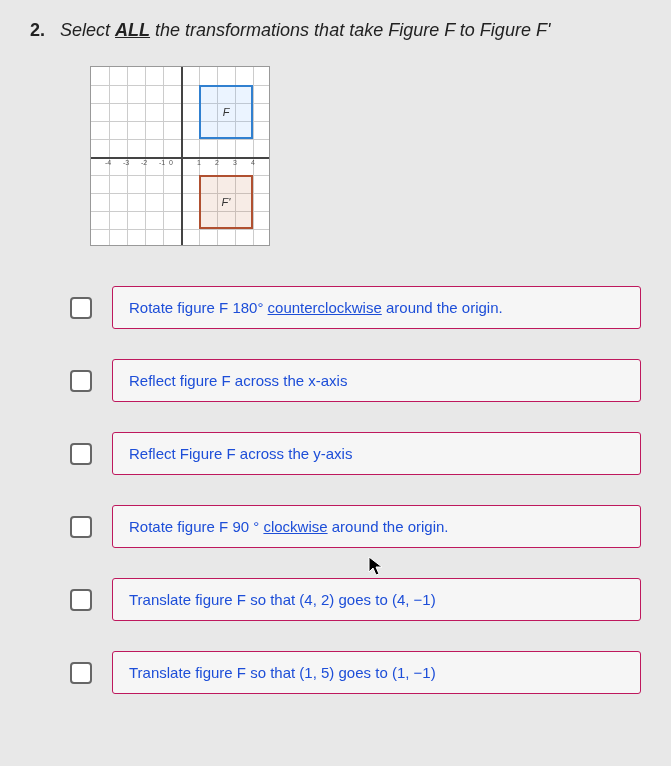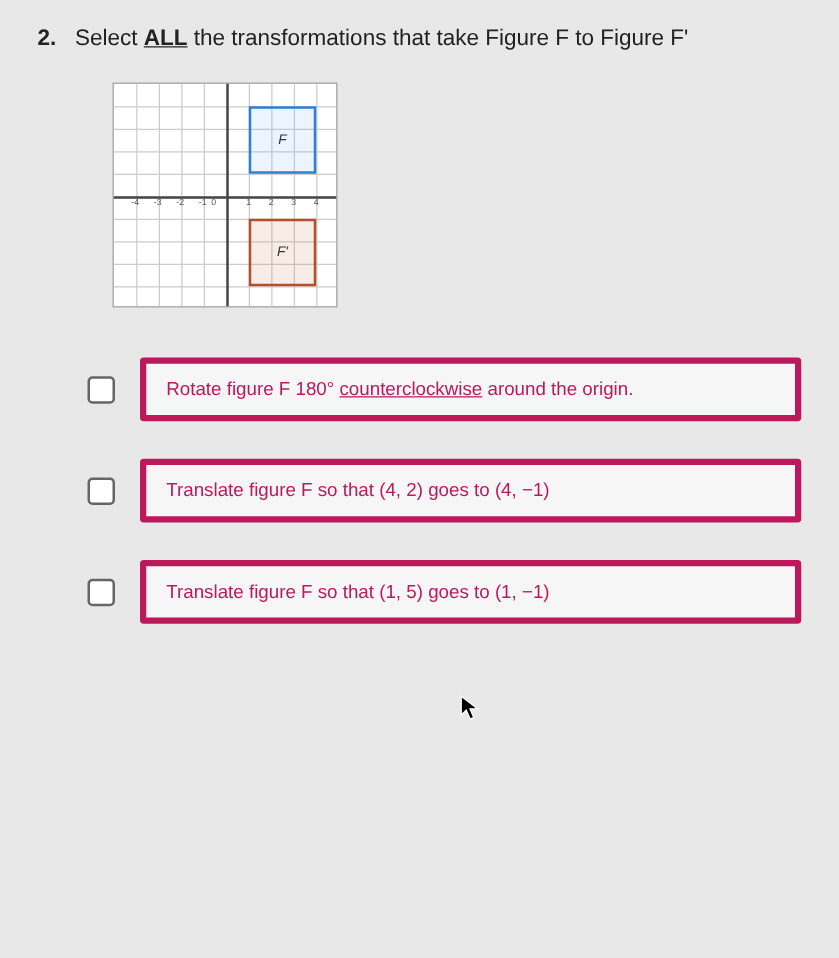--- a/index.html
+++ b/index.html
@@ -21,20 +21,21 @@
     .question-number {
       font-weight: bold;
       font-size: 18px;
       color: #222;
       flex-shrink: 0;
     }
     .question-text {
       font-size: 18px;
       color: #222;
       font-weight: 500;
+      font-style: italic;
     }
     .underline { text-decoration: underline; }
     .graph-container {
       margin-left: 60px;
       margin-bottom: 40px;
     }
     .graph {
       background: #fff;
       border: 1px solid #999;
       width: 180px;
@@ -57,25 +58,25 @@
       height: 22px;
       border: 2px solid #666;
       border-radius: 4px;
       background: #fff;
       flex-shrink: 0;
       cursor: pointer;
     }
     .option-box {
       flex: 1;
       background: rgba(255,255,255,0.6);
-      border: 5px solid #be185d;
+      border: 1px solid #be185d;
       border-radius: 3px;
       padding: 12px 16px;
       font-size: 15px;
-      color: #be185d;
+      color: #1d4ed8;
       cursor: pointer;
     }
     .option-box .underline { text-decoration: underline; }
     .cursor-pointer {
       position: absolute;
       top: 556px;
       left: 368px;
       pointer-events: none;
     }
     
@@ -162,22 +163,40 @@
 
 <div class="options">
 
   <div class="option-row">
     <div class="checkbox"></div>
     <div class="option-box">
       <span>Rotate figure F 180° </span><span class="underline">counterclockwise</span><span> around the origin.</span>
     </div>
   </div>
 
-
-
+  <div class="option-row">
+    <div class="checkbox"></div>
+    <div class="option-box">
+      <span>Reflect figure F across the x-axis</span><span class="underline"></span><span></span>
+    </div>
+  </div>
+
+  <div class="option-row">
+    <div class="checkbox"></div>
+    <div class="option-box">
+      <span>Reflect Figure F across the y-axis</span><span class="underline"></span><span></span>
+    </div>
+  </div>
+
+  <div class="option-row">
+    <div class="checkbox"></div>
+    <div class="option-box">
+      <span>Rotate figure F 90 ° </span><span class="underline">clockwise</span><span> around the origin.</span>
+    </div>
+  </div>
 
   <div class="option-row">
     <div class="checkbox"></div>
     <div class="option-box">
       <span>Translate figure F so that (4, 2) goes to (4, −1)</span><span class="underline"></span><span></span>
     </div>
   </div>
 
   <div class="option-row">
     <div class="checkbox"></div>

